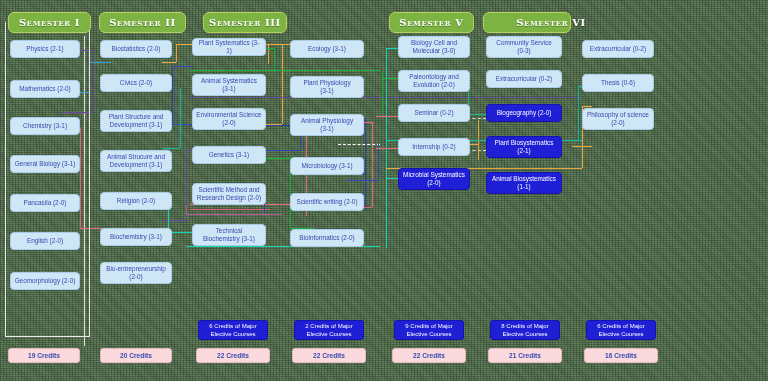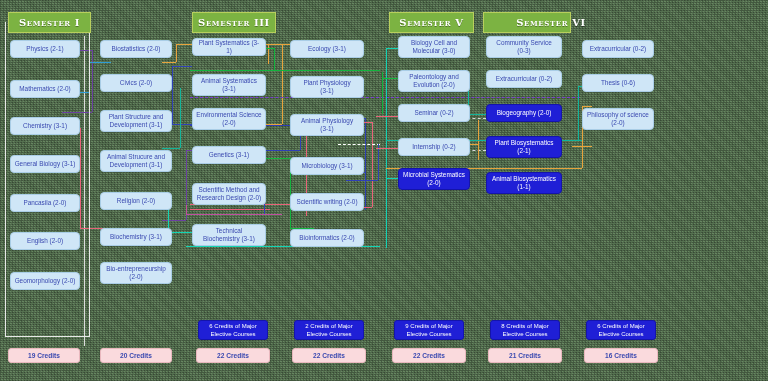--- a/index.html
+++ b/index.html
@@ -15,21 +15,21 @@
       repeating-linear-gradient(0deg, rgba(0,0,0,.22) 0 1px, rgba(0,0,0,0) 1px 2px),
       repeating-linear-gradient(90deg, rgba(0,0,0,.18) 0 1px, rgba(0,0,0,0) 1px 3px),
       repeating-linear-gradient(45deg, rgba(255,255,255,.05) 0 1px, rgba(0,0,0,.10) 1px 2px);
   }
 
   
   .sem-head{
     position:absolute;height:21px;
     background:#7cb342;
     border:1px solid #b9cf5d;
-    border-radius:0;
+    border-radius:6px;
     color:#ffffff;
     font-family:"DejaVu Serif",serif;
     font-weight:bold;
     font-size:10px;
     letter-spacing:.6px;
     font-variant:small-caps;
     display:flex;align-items:center;justify-content:center;
     text-shadow:0 1px 0 rgba(0,0,0,.35);
     white-space:nowrap;
     box-sizing:border-box;
@@ -204,21 +204,22 @@
   <div class="wire v" style="left:582px;top:106px;height:62px;border-color:#e8a33d;"></div>
   <div class="wire v" style="left:578px;top:86px;height:54px;border-color:#12b39b;"></div>
 
   <div class="wire h" style="left:578px;top:86px;width:14px;border-color:#12b39b;"></div>
   <div class="wire h" style="left:582px;top:106px;width:10px;border-color:#e8a33d;"></div>
   <div class="wire h" style="left:572px;top:146px;width:20px;border-color:#e8a33d;"></div>
 
   <div class="frame" style="left:5px;top:22px;width:85px;height:315px;"></div>
 
   <div class="sem-head" style="left:8px;top:12px;width:83px;">Semester I</div>
-  <div class="sem-head" style="left:192px;top:12px;width:84px;">Semester III</div>
+  <div class="sem-head" style="left:99px;top:12px;width:87px;">Semester II</div>
+  <div class="sem-head" style="left:203px;top:12px;width:84px;">Semester III</div>
   <div class="sem-head" style="left:389px;top:12px;width:85px;">Semester V</div>
   <div class="sem-head" style="left:483px;top:12px;width:88px;padding-left:48px;">Semester VI</div>
 
   <div class="course core" style="left:10px;top:40px;width:70px;height:18px;">Physics (2-1)</div>
   <div class="course core" style="left:10px;top:80px;width:70px;height:18px;">Mathematics (2-0)</div>
   <div class="course core" style="left:10px;top:117px;width:70px;height:18px;">Chemistry (3-1)</div>
   <div class="course core" style="left:10px;top:155px;width:70px;height:18px;">General Biology (3-1)</div>
   <div class="course core" style="left:10px;top:194px;width:70px;height:18px;">Pancasila (2-0)</div>
   <div class="course core" style="left:10px;top:232px;width:70px;height:18px;">English (2-0)</div>
   <div class="course core" style="left:10px;top:272px;width:70px;height:18px;">Geomorphology (2-0)</div>

